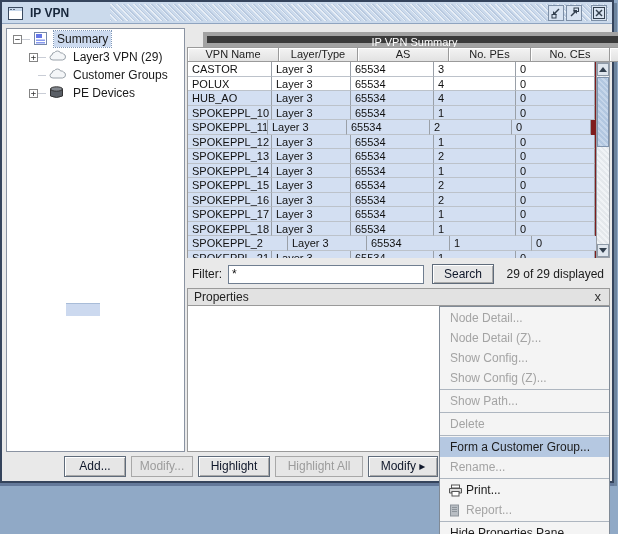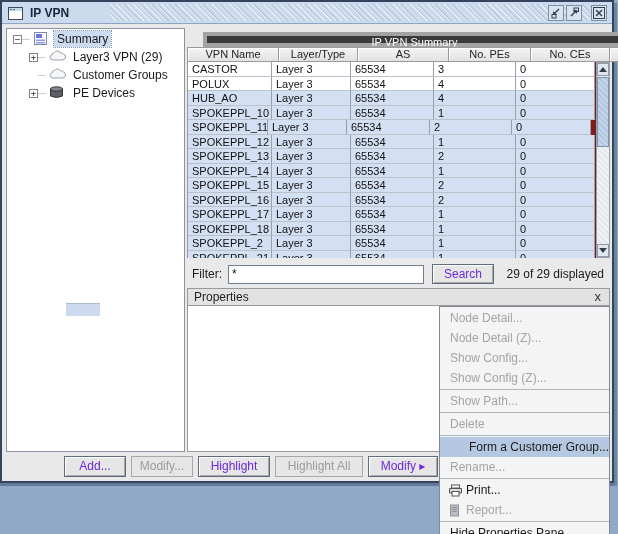--- a/index.html
+++ b/index.html
@@ -105,21 +105,21 @@
   }
   
   .filter-row { position:absolute; left:185px; top:258px; width:423px; height:28px; display:flex; align-items:center; }
   .filter-label { font-size:12px; color:#1a1a1a; margin-left:5px; }
   .filter-input {
     margin-left:6px; width:196px; height:19px; background:#fff;
     border:1px solid #707e90; font-size:12px; padding:0 3px; color:#111;
     font-family:"Liberation Sans", sans-serif;
   }
   .btn {
-    background:#e6e6e6; border:1px solid #5f6b7a; color:#6d28d9;
+    background:#e6e6e6; border:1px solid #5f6b7a; color:#0f172a;
     font-size:12px; font-family:"Liberation Sans", sans-serif;
     box-shadow:inset 1px 1px 0 #fff, inset -1px -1px 0 #a9a9a9;
     cursor:pointer; white-space:nowrap;
   }
   .btn:disabled { color:#9c9c9c; border-color:#a8a8a8; box-shadow:none; cursor:default; }
   .search-btn { margin-left:8px; width:62px; height:20px; }
   .filter-status { margin-left:auto; margin-right:6px; font-size:12px; color:#1a1a1a; }
   
   .prop-header {
     position:absolute; left:185px; top:286px; width:423px; height:18px;
@@ -146,21 +146,21 @@
   .context-menu {
     position:absolute; left:439px; top:306px; width:171px;
     background:#f4f4f4; border:1px solid #808a96; z-index:10;
     padding:1px 0;
   }
   .mitem {
     height:20px; display:flex; align-items:center; font-size:12px;
     color:#1c1c1c; padding-left:10px; cursor:pointer; white-space:nowrap;
   }
   .mitem.disabled { color:#a4a4a4; cursor:default; }
-  .mitem.hl { background:#b5c8e1;justify-content:flex-end; }
+  .mitem.hl { background:#b5c8e1; }
   .msep { border-top:1px solid #aeb6c0; margin:1px 0; }
   .m-icon { width:18px; margin-left:-2px; flex:none; display:flex; align-items:center; }
 </style>
 </head>
 <body>
 
 <div class="window">
 
   <div class="titlebar">
     <div class="stripes"></div>
@@ -328,21 +328,21 @@
         <div class="cell" style="width: 79px;">0</div>
       </div>
       <div class="trow sel">
         <div class="cell" style="width: 84px;">SPOKEPPL_18</div>
         <div class="cell" style="width: 79px;">Layer 3</div>
         <div class="cell" style="width: 83px;">65534</div>
         <div class="cell" style="width: 82px;">1</div>
         <div class="cell" style="width: 79px;">0</div>
       </div>
       <div class="trow sel">
-        <div class="cell" style="width: 84px;">SPOKEPPL_2</div>
+        <div class="cell" style="width: 100px;">SPOKEPPL_2</div>
         <div class="cell" style="width: 79px;">Layer 3</div>
         <div class="cell" style="width: 83px;">65534</div>
         <div class="cell" style="width: 82px;">1</div>
         <div class="cell" style="width: 79px;">0</div>
       </div>
       <div class="trow sel">
         <div class="cell" style="width: 84px;">SPOKEPPL_21</div>
         <div class="cell" style="width: 79px;">Layer 3</div>
         <div class="cell" style="width: 83px;">65534</div>
         <div class="cell" style="width: 82px;">1</div>

